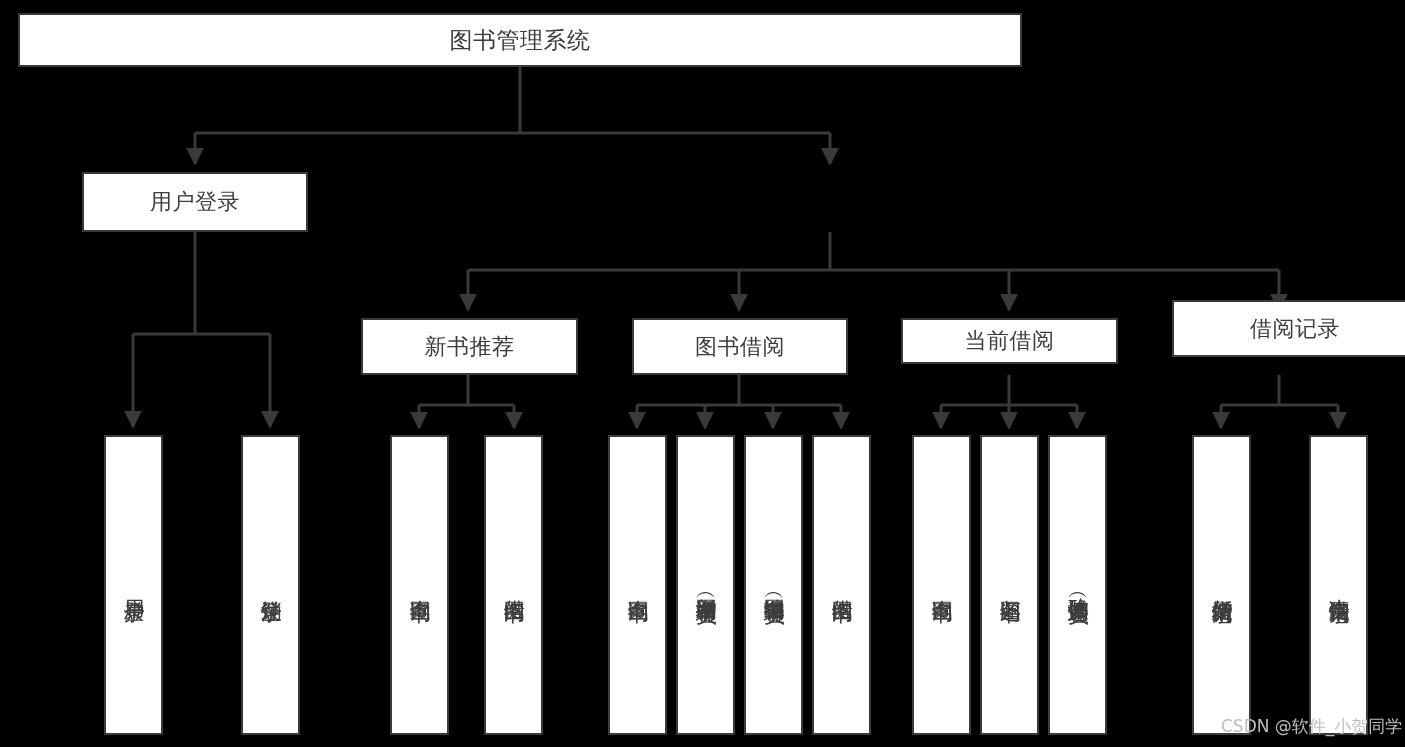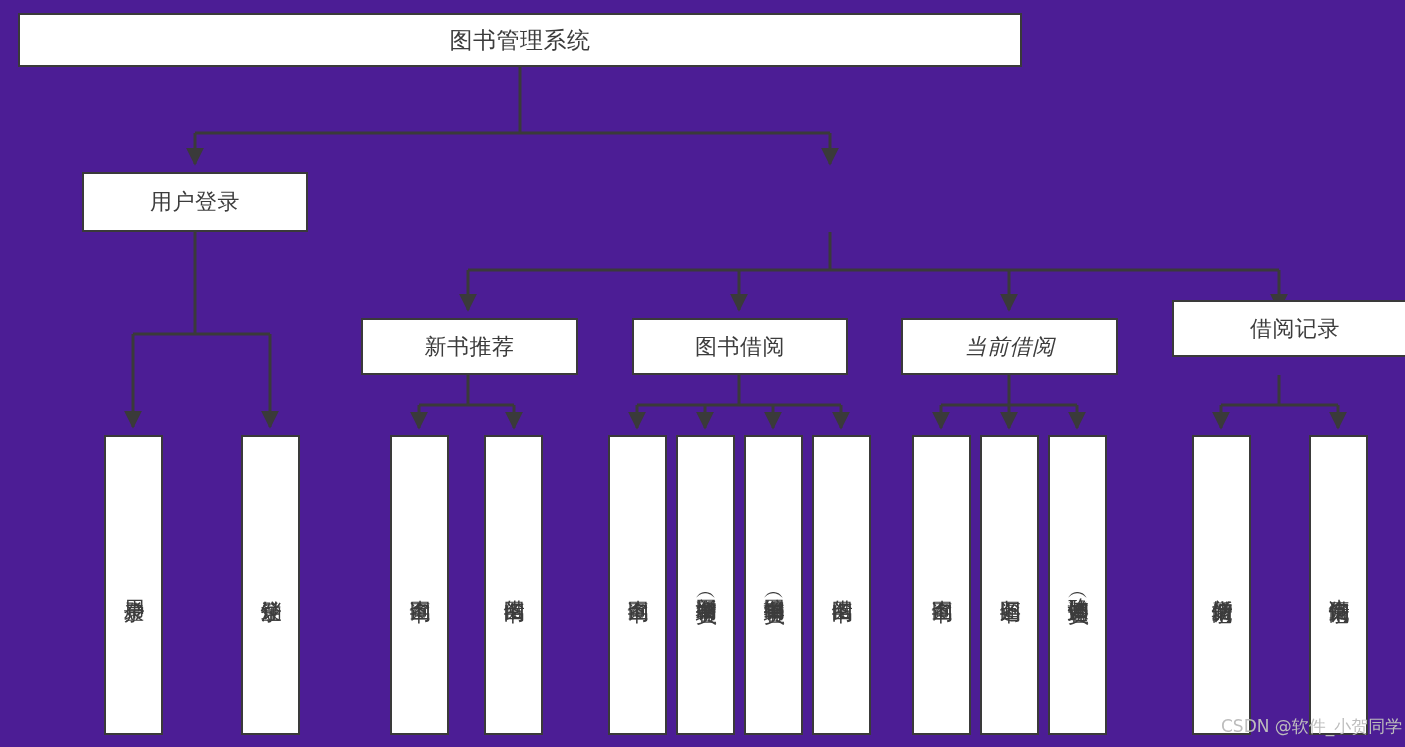--- a/index.html
+++ b/index.html
@@ -5,21 +5,21 @@
 <style>
   html, body {
     margin: 0;
     padding: 0;
     background: #ffffff;
   }
   #canvas {
     position: relative;
     width: 1405px;
     height: 747px;
-    background: #4c1d95;
+    background: #000000;
     font-family: "DejaVu Sans", "Liberation Sans", sans-serif;
     overflow: hidden;
   }
   #edges {
     position: absolute;
     left: 0;
     top: 0;
     width: 1405px;
     height: 747px;
     pointer-events: none;
@@ -134,21 +134,21 @@
   <div class="node h" style="left:82px; top:172px; width:226px; height:60px;">
     <span class="lbl">用户登录</span>
   </div>
 
   <div class="node h" style="left:361px; top:318px; width:217px; height:57px;">
     <span class="lbl">新书推荐</span>
   </div>
   <div class="node h" style="left:632px; top:318px; width:216px; height:57px;">
     <span class="lbl">图书借阅</span>
   </div>
-  <div class="node h" style="left:901px; top:318px; width:217px; height:57px;font-style:italic;">
+  <div class="node h" style="left:901px; top:318px; width:217px; height:46px;">
     <span class="lbl">当前借阅</span>
   </div>
   <div class="node h" style="left:1172px; top:300px; width:246px; height:57px;">
     <span class="lbl">借阅记录</span>
   </div>
 
   <div class="node v" style="left:104px; top:435px; width:59px; height:300px;">
     <span class="lbl">用户登录</span>
   </div>
   <div class="node v" style="left:241px; top:435px; width:59px; height:300px;">

